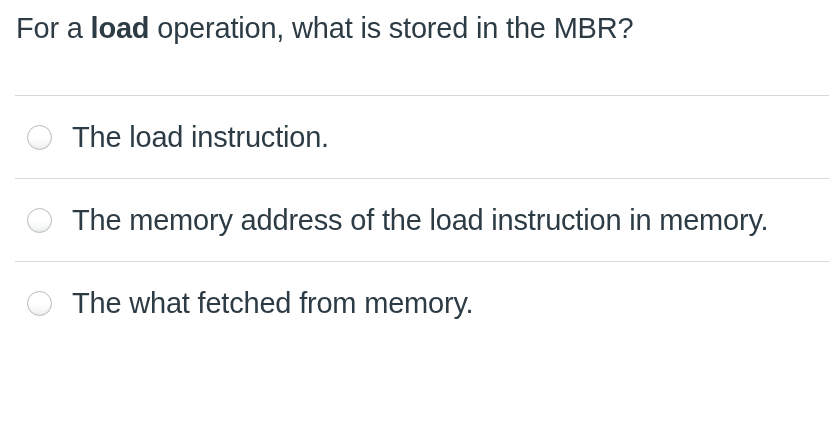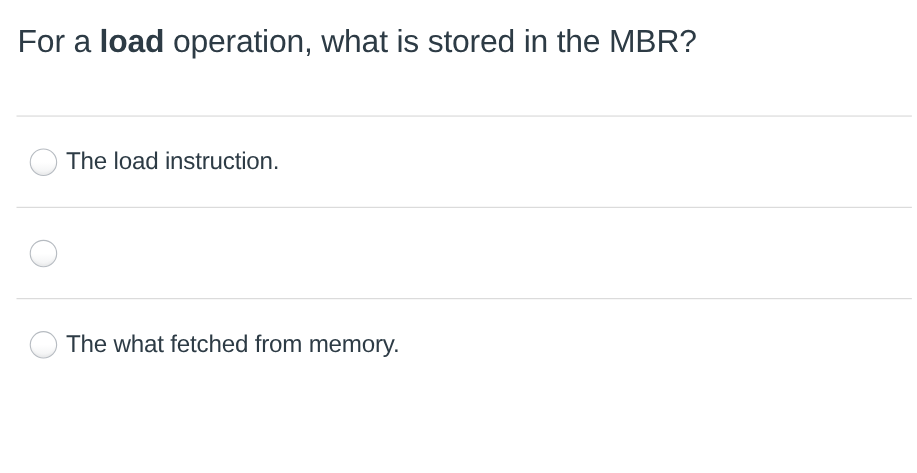--- a/index.html
+++ b/index.html
@@ -10,21 +10,21 @@
   }
   body {
     width: 834px;
     height: 430px;
     overflow: hidden;
     font-family: "Liberation Sans", sans-serif;
     color: #2d3b45;
   }
   .question-text {
     margin: 0;
-    padding: 19px 16px 0 16px;
+    padding: 9px 16px 0 16px;
     font-size: 29px;
     line-height: 38px;
     letter-spacing: -0.2px;
     font-weight: 400;
   }
   .question-text .bold { font-weight: 700; }
   .options {
     margin: 48px 5px 0 15px;
   }
   .option {
@@ -38,22 +38,22 @@
     width: 25px;
     height: 25px;
     flex-shrink: 0;
     margin-left: 12px;
     border: 1px solid #b6bbc1;
     border-radius: 50%;
     background: linear-gradient(to bottom, #ffffff 50%, #f0f1f2 100%);
     box-shadow: inset 0 -2px 2px rgba(0,0,0,0.03);
   }
   .option-label {
-    margin-left: 8px;
-    font-size: 22px;
+    margin-left: 20px;
+    font-size: 29px;
     line-height: 30px;
     letter-spacing: -0.2px;
     white-space: nowrap;
   }
 </style>
 </head>
 <body>
 
 <div>
 
@@ -61,20 +61,21 @@
 
   <div class="options">
 
     <div class="option">
       <span class="radio"></span>
       <span class="option-label">The load instruction.</span>
     </div>
 
     <div class="option">
       <span class="radio"></span>
+      <span class="option-label">The memory address of the load instruction in memory.</span>
     </div>
 
 
     <div class="option">
       <span class="radio"></span>
       <span class="option-label">The what fetched from memory.</span>
     </div>
 
   </div>
 </div>

